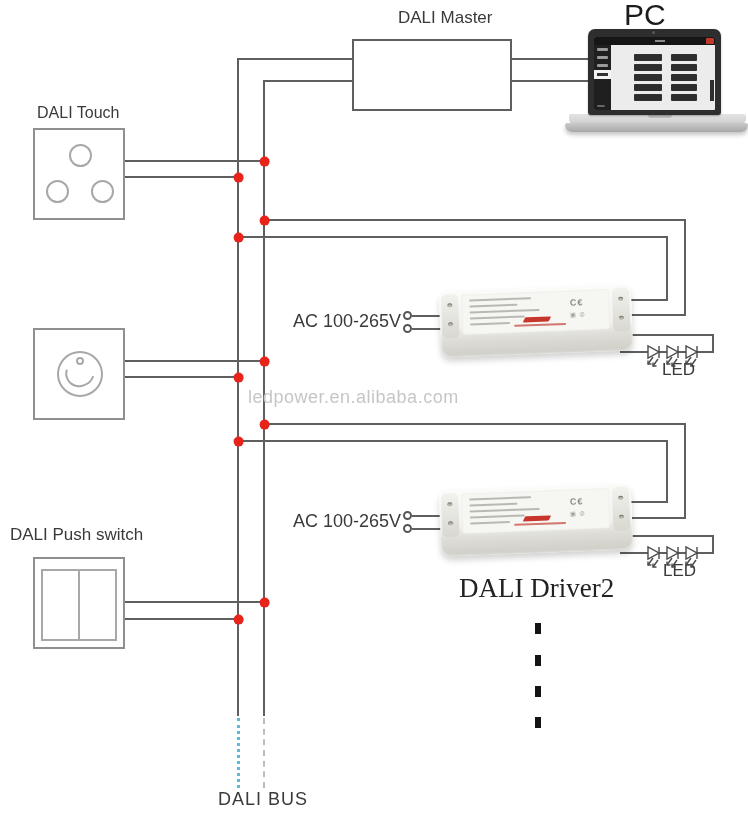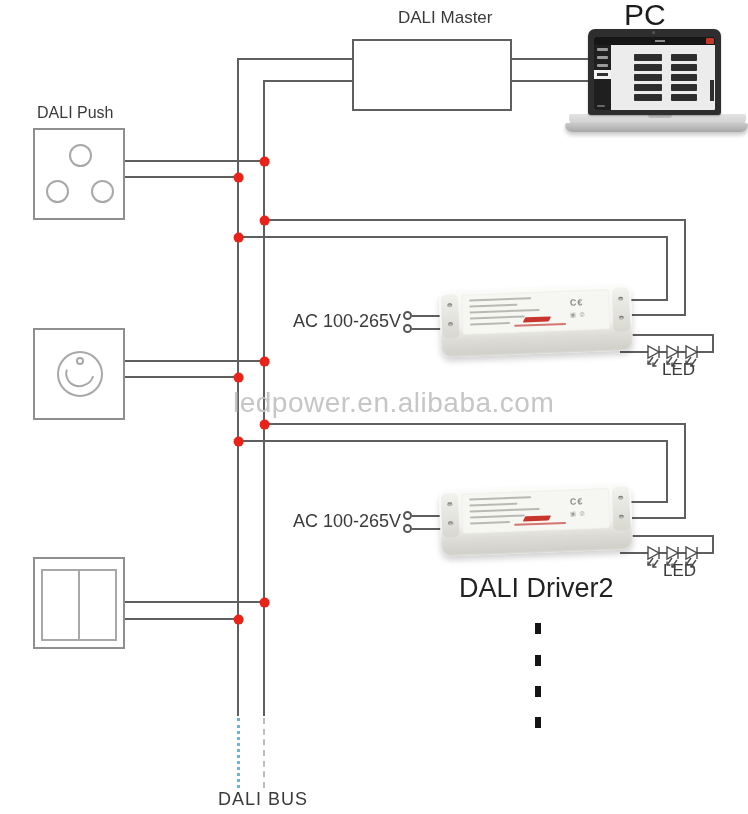--- a/index.html
+++ b/index.html
@@ -57,21 +57,21 @@
   .lt-sidesel{position:absolute;left:0;top:25px;width:17px;height:9px;background:#f4f4f4;}
   .lt-sideselbar{position:absolute;left:3px;top:3px;width:11px;height:3px;background:#333;}
   .lt-btn{position:absolute;height:7px;background:#2d2d2d;border-radius:1px;box-shadow:inset 0 0 1px #555;}
   .lt-edge{position:absolute;right:1px;top:43px;width:4px;height:21px;background:#2e2e2e;}
   .lt-deck{position:absolute;left:569px;top:114px;width:177px;height:11px;
            background:linear-gradient(180deg,#e3e3e3,#cdcdcd);border-radius:2px 2px 6px 6px;z-index:1;}
   .lt-notch{position:absolute;left:79px;top:0;width:24px;height:4px;background:#bdbdbd;border-radius:0 0 3px 3px;}
   .lt-base{position:absolute;left:565px;top:123px;width:183px;height:9px;
            background:linear-gradient(180deg,#cacaca,#a8a8a8);border-radius:3px 3px 10px 10px;
            box-shadow:0 3px 4px rgba(0,0,0,.22);z-index:1;}
-  .wm{position:absolute;left:233px;top:387px;font-size:28px;color:#c6c6c6;letter-spacing:.5px;z-index:6;}
+  .wm{position:absolute;left:248px;top:387px;font-size:18px;color:#c6c6c6;letter-spacing:.5px;z-index:6;}
   svg{display:block;}
 </style>
 </head>
 <body>
 
 <div id="canvas">
 
   <div class="vw" style="left:237px;top:58px;height:658px;"></div>
   <div class="vw" style="left:263px;top:80px;height:636px;"></div>
   <div class="tail-blue" style="left:237px;top:718px;height:70px;"></div>
@@ -113,41 +113,42 @@
       <div class="lt-btn" style="left:40px;top:57px;width:28px;"></div>
       <div class="lt-btn" style="left:77px;top:57px;width:26px;"></div>
       <div class="lt-edge"></div>
     </div>
   </div>
   <div class="lt-deck">
     <div class="lt-notch"></div>
   </div>
   <div class="lt-base"></div>
 
-  <div class="lbl" style="left:37px;top:104px;font-size:16px;">DALI Push</div>
+  <div class="lbl" style="left:37px;top:104px;font-size:16px;">DALI Touch</div>
   <div class="devbox" style="left:33px;top:128px;">
     <div class="circ" style="left:34px;top:14px;width:23px;height:23px;"></div>
     <div class="circ" style="left:11px;top:50px;width:23px;height:23px;"></div>
     <div class="circ" style="left:56px;top:50px;width:23px;height:23px;"></div>
   </div>
   <div class="hw" style="left:125px;top:160px;width:140px;"></div>
   <div class="hw" style="left:125px;top:176px;width:114px;"></div>
   <div class="dot" style="left:264px;top:161px;"></div>
   <div class="dot" style="left:238px;top:177px;"></div>
 
   <div class="devbox" style="left:33px;top:328px;">
     <div class="circ" style="left:22px;top:21px;width:46px;height:46px;"></div>
     <div class="circ" style="left:41px;top:27px;width:8px;height:8px;"></div>
     <div class="arc" style="left:30px;top:29px;"></div>
   </div>
   <div class="hw" style="left:125px;top:360px;width:140px;"></div>
   <div class="hw" style="left:125px;top:376px;width:114px;"></div>
   <div class="dot" style="left:264px;top:361px;"></div>
   <div class="dot" style="left:238px;top:377px;"></div>
 
+  <div class="lbl" style="left:10px;top:525px;font-size:17px;">DALI Push switch</div>
   <div class="devbox" style="left:33px;top:557px;">
     <div class="innrect" style="left:6px;top:10px;width:39px;height:72px;"></div>
     <div class="innrect" style="left:43px;top:10px;width:39px;height:72px;"></div>
   </div>
   <div class="hw" style="left:125px;top:601px;width:140px;"></div>
   <div class="hw" style="left:125px;top:618px;width:114px;"></div>
   <div class="dot" style="left:264px;top:602px;"></div>
   <div class="dot" style="left:238px;top:619px;"></div>
 
   <div class="hw" style="left:263px;top:219px;width:423px;"></div>
@@ -272,21 +273,21 @@
       <div class="tline" style="left:8px;top:11px;width:48px;"></div>
       <div class="tline" style="left:8px;top:17px;width:70px;"></div>
       <div class="tline" style="left:8px;top:23px;width:55px;"></div>
       <div class="tline" style="left:8px;top:29px;width:40px;"></div>
       <div class="celogo">C€</div>
       <div class="marks">▣ ◎</div>
       <div class="redlogo"></div>
       <div class="redline"></div>
     </div>
   </div>
-  <div class="lbl" style="left:459px;top:573px;font-size:27px;color:#222;">DALI Driver2</div>
+  <div class="lbl" style="left:459px;top:573px;font-size:27px;color:#222;font-family:Liberation Serif, serif;">DALI Driver2</div>
 
   <div class="edot" style="left:535px;top:623px;"></div>
   <div class="edot" style="left:535px;top:655px;"></div>
   <div class="edot" style="left:535px;top:686px;"></div>
   <div class="edot" style="left:535px;top:717px;"></div>
 
   <div class="wm">ledpower.en.alibaba.com</div>
 
   <div class="lbl" style="left:218px;top:789px;font-size:18px;letter-spacing:1px;">DALI BUS</div>
 

